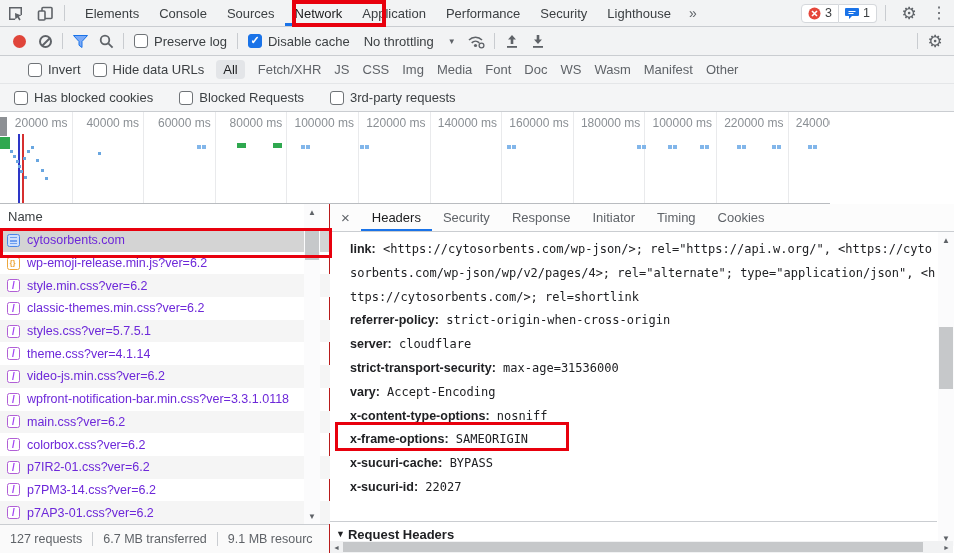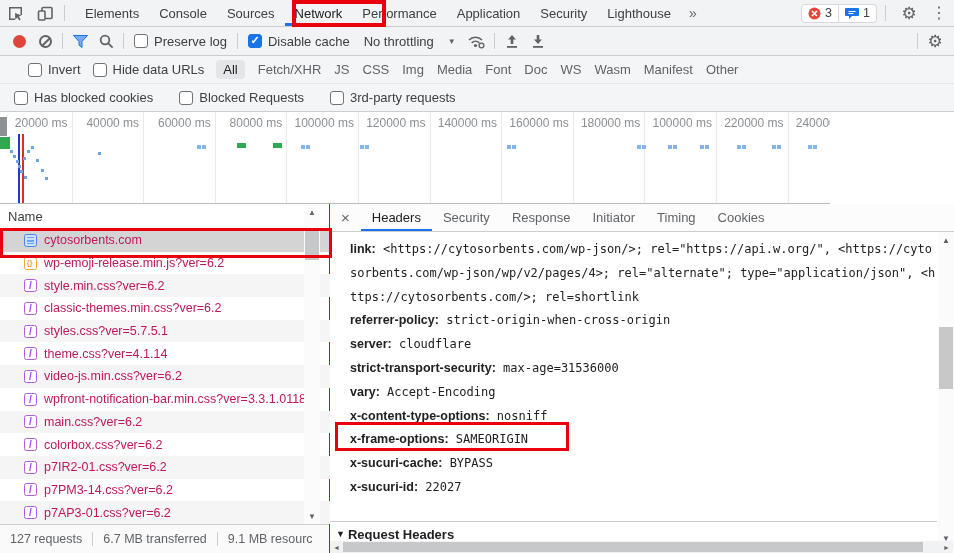--- a/index.html
+++ b/index.html
@@ -60,22 +60,22 @@
   .tl-mark { position:absolute; }
 
   
   #main { position:absolute; left:0; top:204px; width:954px; height:349px; display:flex; }
 
   
   #leftpanel { width:330px; height:349px; border-right:1px solid #b91c1c; position:relative; background:#fff; }
   #name-header { height:25px; border-bottom:1px solid #cacdd1; display:flex; align-items:center;
                  padding-left:8px; font-size:13px; color:#3c4043; background:#fff; }
   #req-list { position:absolute; left:0; top:25px; width:330px; height:295px; overflow:hidden; }
-  .req-row { height:22.7px; display:flex; align-items:center; gap:7px; padding-left:24px; font-size:12.5px;
-             color:#be185d; white-space:nowrap; overflow:hidden; }
+  .req-row { height:22.7px; display:flex; align-items:center; gap:7px; padding-left:7px; font-size:12.5px;
+             color:#6d28d9; white-space:nowrap; overflow:hidden; }
   .req-row.stripe { background:#f5f5f5; }
   .req-row.selected { background:#d4d4d4; }
   .fi { width:13px; height:13px; border-radius:2.5px; flex:0 0 13px; position:relative; }
   .ic-doc { border:1px solid #4a86e8; background:#cfe0fb; }
   .ic-doc::after { content:""; position:absolute; left:2px; right:2px; top:2.5px; height:7px;
                    background:repeating-linear-gradient(#6f9ff0 0 1.4px, transparent 1.4px 3.2px); }
   .ic-js { border:1px solid #eda73c; background:#fff; }
   .ic-js::after { content:"{}"; position:absolute; left:1.5px; top:0.5px; font-size:8px; color:#eda73c; font-weight:bold; }
   .ic-css { border:1px solid #b15fd6; background:#fff; }
   .ic-css::after { content:"/"; position:absolute; left:4px; top:0px; font-size:10px; color:#a142f4; font-weight:bold; }
@@ -138,22 +138,22 @@
       <rect x="5" y="2.5" width="10" height="11" rx="1" fill="none" stroke="#5f6368" stroke-width="1.6"></rect>
       <rect x="1.5" y="6" width="6.5" height="9" rx="1" fill="#f2f3f4" stroke="#5f6368" stroke-width="1.6"></rect>
     </svg>
   </span>
   <span class="vdiv"></span>
   <div id="tabs-list">
       <div class="dt-tab">Elements</div>
       <div class="dt-tab">Console</div>
       <div class="dt-tab">Sources</div>
       <div class="dt-tab active">Network</div>
+      <div class="dt-tab">Application</div>
       <div class="dt-tab">Performance</div>
-      <div class="dt-tab">Application</div>
       <div class="dt-tab">Security</div>
       <div class="dt-tab">Lighthouse</div>
     </div>
   <span class="dt-tab tab-overflow">»</span>
   <div id="badges">
     <span class="badge">
       <svg width="13" height="13" viewBox="0 0 13 13">
         <circle cx="6.5" cy="6.5" r="6" fill="#e5463a"></circle>
         <path d="M4 4l5 5M9 4l-5 5" stroke="#fff" stroke-width="1.6"></path>
       </svg>

